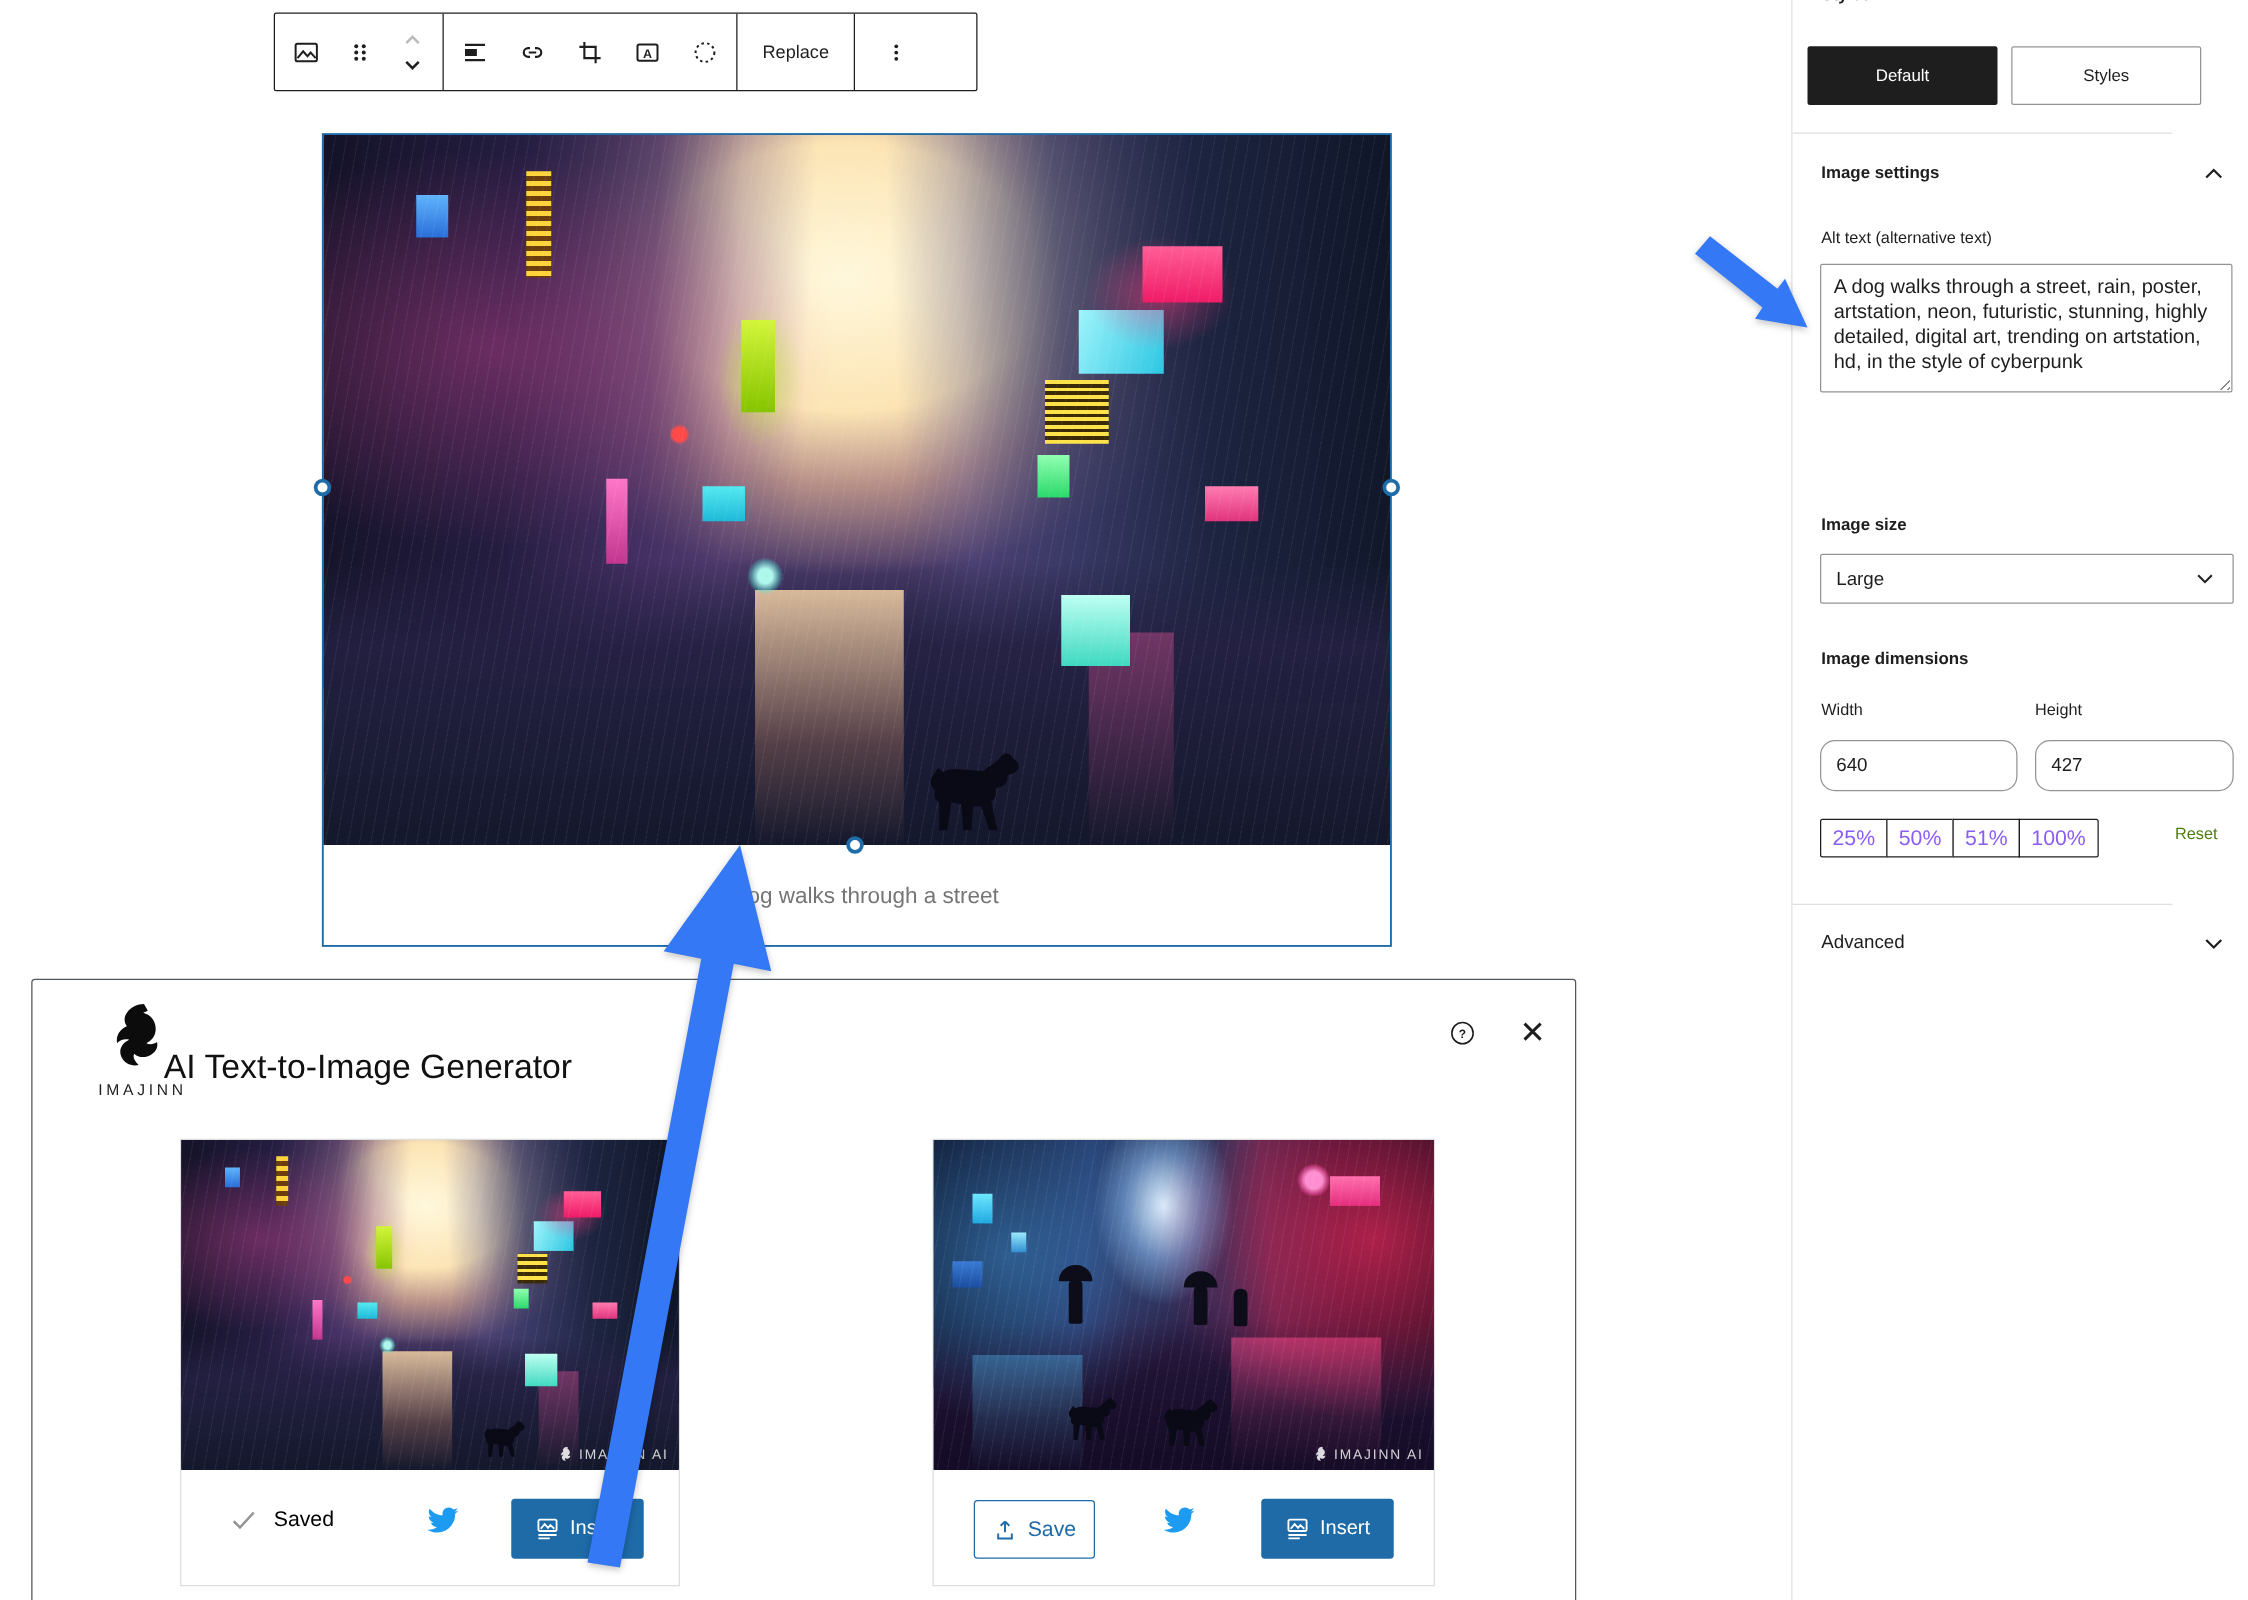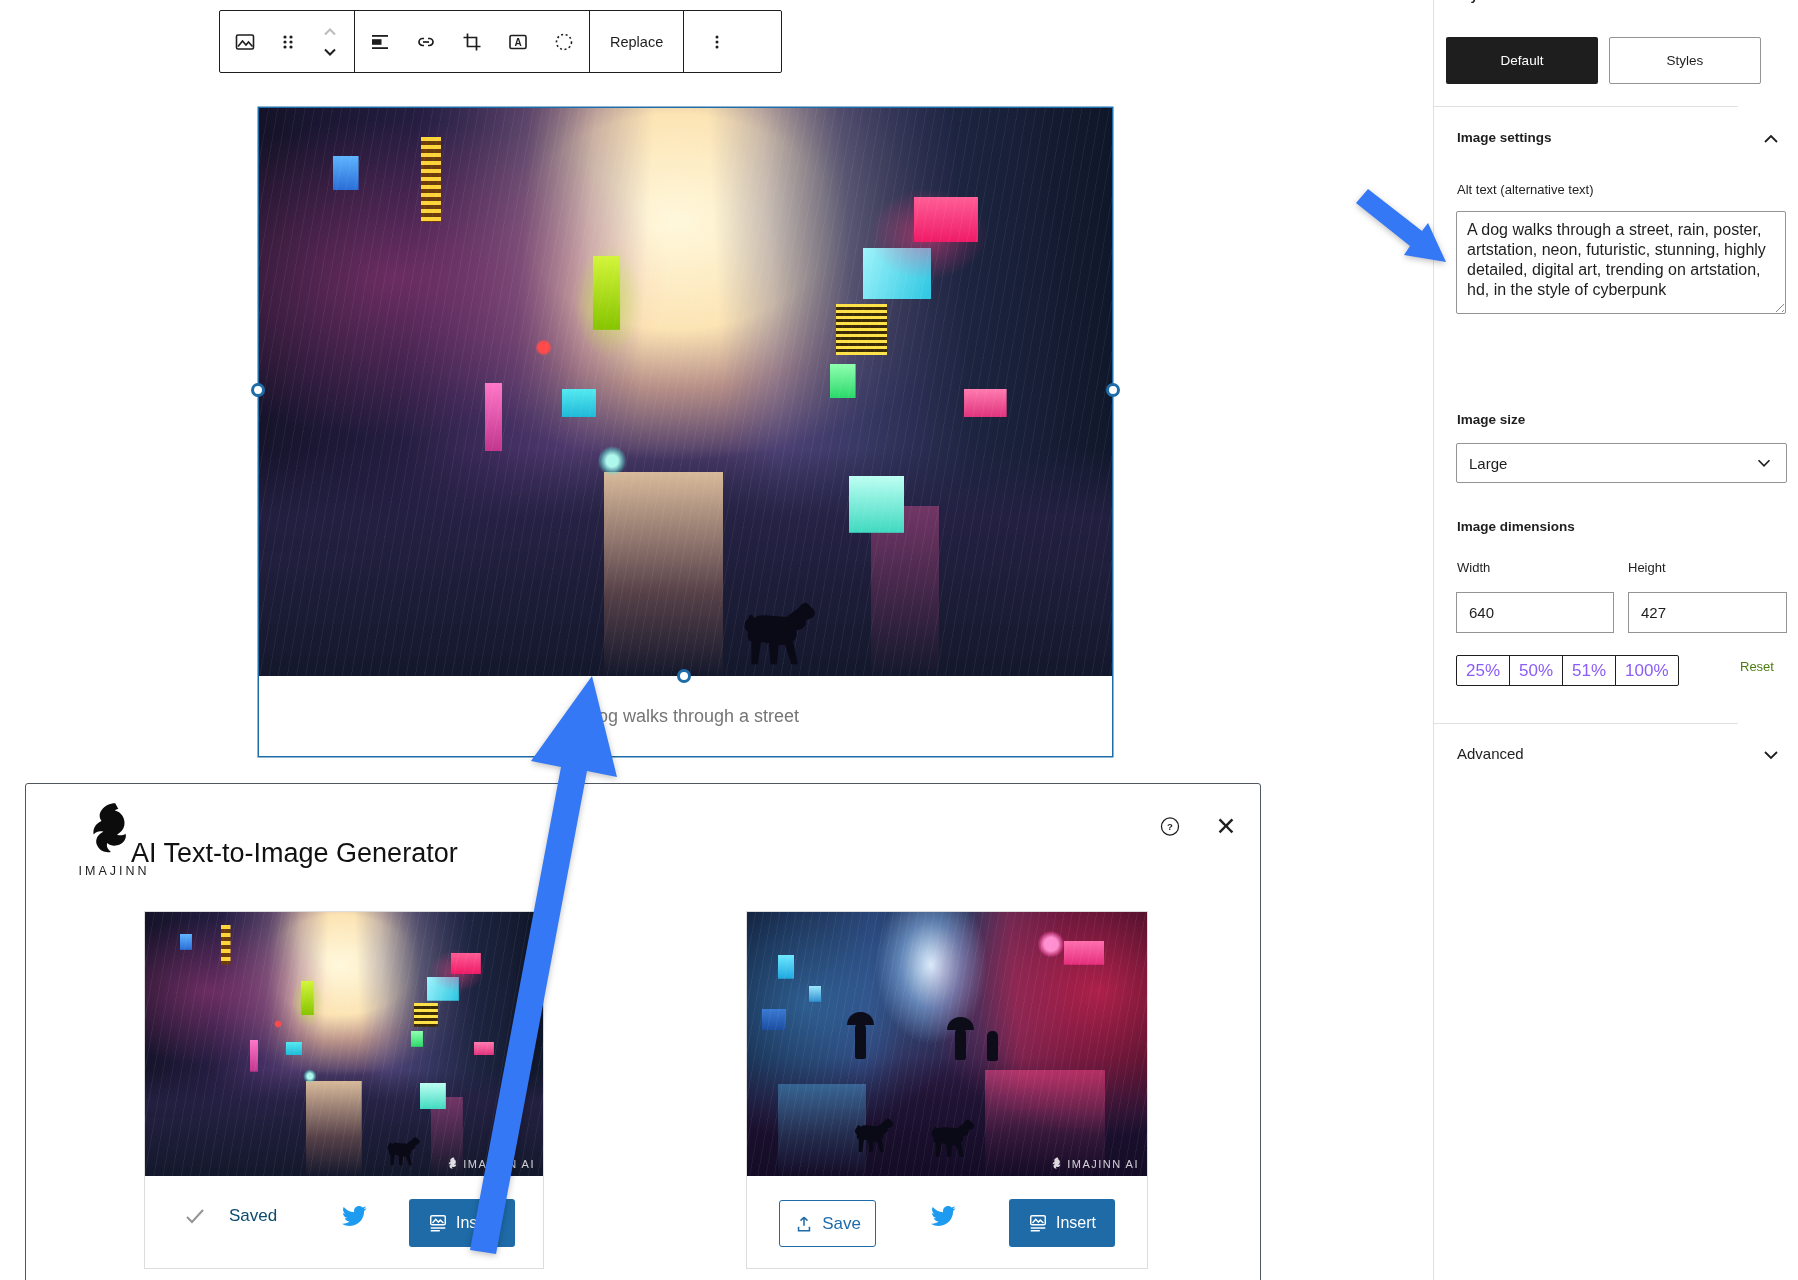--- a/index.html
+++ b/index.html
@@ -90,21 +90,21 @@
       linear-gradient(180deg, rgba(255,80,150,.5), rgba(255,80,150,.12) 60%, transparent) no-repeat 85% 100%/30% 40%,
       linear-gradient(180deg, rgba(90,200,255,.35), transparent) no-repeat 10% 100%/22% 35%,
       linear-gradient(180deg, transparent, rgba(30,18,50,.85) 35%, #140c26 100%) no-repeat 0 100%/100% 45%,
       linear-gradient(95deg,#0e1730 0,#1c2a4e 40%, rgba(40,70,130,.5) 65%, transparent 85%) no-repeat 0 0/45% 75%,
       linear-gradient(265deg,#200a1e 0,#3a1030 40%, rgba(120,30,70,.6) 70%, transparent 90%) no-repeat 100% 0/45% 75%,
       linear-gradient(180deg,#25355c 0%,#2c2c55 45%,#2e1d45 65%,#170f2c 100%);
   }
   .person{position:absolute;width:11px;height:36px;background:#0d0d1a;border-radius:5px 5px 2px 2px;}
   .person.umbrella::before{content:'';position:absolute;top:-11px;left:-8px;width:27px;height:13px;background:#0d0d1a;border-radius:14px 14px 0 0;}
   .watermark{position:absolute;right:8px;bottom:6px;display:flex;align-items:center;gap:4px;color:rgba(255,255,255,.8);font-size:11px;letter-spacing:1.5px;}
-  .status-saved{position:absolute;left:40px;top:30px;display:flex;align-items:center;gap:24px;color:#0c4a6e;font-size:17px;}
+  .status-saved{position:absolute;left:40px;top:30px;display:flex;align-items:center;gap:14px;color:#000000;font-size:17px;}
   .twitter-btn{position:absolute;background:none;border:none;cursor:pointer;top:26px;}
   .insert-btn{
     position:absolute;left:264px;top:23px;width:106px;height:48px;border-radius:3px;
     background:#1e6ba8;color:#fff;border:none;font-size:16px;cursor:pointer;
     display:flex;align-items:center;justify-content:center;gap:8px;
   }
   .save-btn{
     position:absolute;left:32px;top:24px;width:97px;height:47px;border-radius:3px;
     background:#fff;color:#1e6ba8;border:1px solid #1e6ba8;font-size:17px;cursor:pointer;
     display:flex;align-items:center;justify-content:center;gap:8px;box-sizing:border-box;
@@ -128,21 +128,21 @@
     clip-path:polygon(100% 0,100% 100%,0 100%);}
   .describe-p{position:absolute;left:23px;top:332px;width:338px;font-size:14.5px;line-height:21px;color:#1e1e1e;}
   .describe-p a{color:#2271b1;text-decoration:underline;}
   .ext-icon{vertical-align:-2px;}
   .size-select{
     position:absolute;left:22px;top:443px;width:331px;height:40px;box-sizing:border-box;
     border:1px solid #949494;border-radius:2px;background:#fff;display:flex;align-items:center;
     padding:0 12px;font-size:15px;cursor:pointer;justify-content:space-between;
   }
   .dim-input{
-    position:absolute;top:592px;height:41px;box-sizing:border-box;border:1px solid #949494;border-radius:0;
+    position:absolute;top:592px;height:41px;box-sizing:border-box;border:1px solid #949494;border-radius:12px;
     padding:0 12px;font-family:"Liberation Sans",sans-serif;font-size:15px;color:#1e1e1e;background:#fff;
   }
   .pct-group{position:absolute;left:22px;top:655px;display:flex;}
   .pct-btn{height:31px;padding:0 9px;background:#fff;border:1px solid #1e1e1e;margin-left:-1px;font-size:17px;cursor:pointer;color:#8b5cf6;}
   .pct-btn:first-child{margin-left:0;border-radius:2px 0 0 2px;}
   .pct-btn:last-child{border-radius:0 2px 2px 0;}
   .reset-btn{position:absolute;left:300px;top:658px;background:none;border:none;font-size:13px;color:#4d7c0f;cursor:pointer;}
   .advanced-label{position:absolute;left:23px;top:745px;font-size:15px;}
   
   .anno{position:absolute;left:0;top:0;z-index:60;pointer-events:none;}

